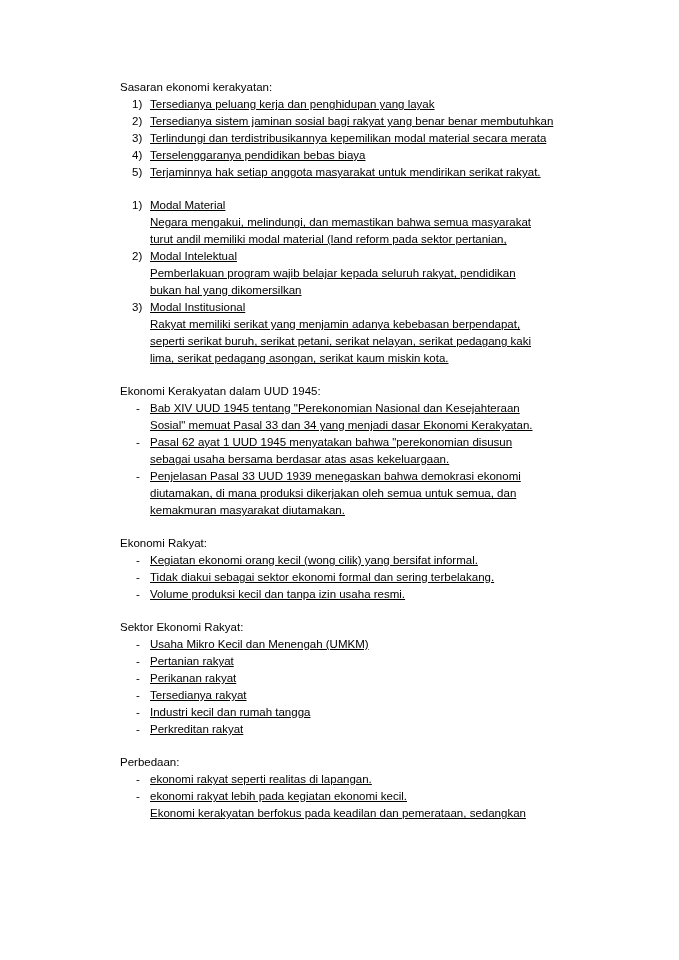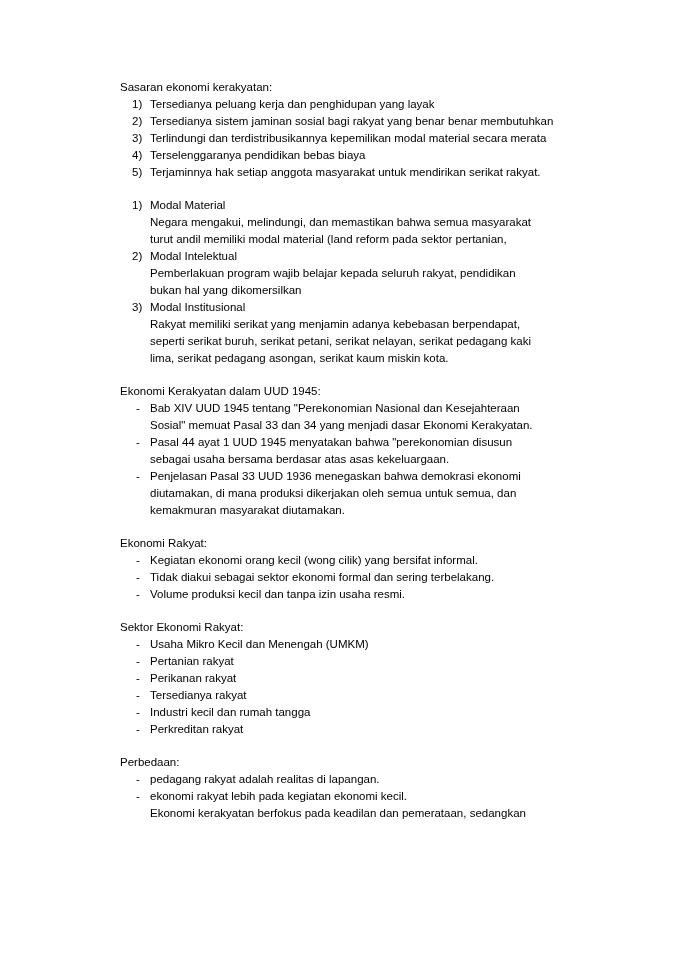--- a/index.html
+++ b/index.html
@@ -40,20 +40,21 @@
     margin-left: 12px;
     white-space: pre;
   }
   .list-dash .marker {
     width: 14px;
     padding-left: 4px;
   }
   .item-text {
     flex: 1 1 auto;
     min-width: 0;
+    text-decoration: underline;
   }
   .item-line {
     white-space: nowrap;
   }
 </style>
 </head>
 <body>
 
 <div class="page">
   <div id="document-content">
@@ -127,28 +128,28 @@
           <div class="row">
             <span class="marker">-</span>
             <div class="item-text">
               <div class="item-line">Bab XIV UUD 1945 tentang "Perekonomian Nasional dan Kesejahteraan</div>
               <div class="item-line">Sosial" memuat Pasal 33 dan 34 yang menjadi dasar Ekonomi Kerakyatan.</div>
             </div>
           </div>
           <div class="row">
             <span class="marker">-</span>
             <div class="item-text">
-              <div class="item-line">Pasal 44 ayat 1 UUD 1945 menyatakan bahwa "perekonomian disusun</div>
+              <div class="item-line">Pasal 62 ayat 1 UUD 1945 menyatakan bahwa "perekonomian disusun</div>
               <div class="item-line">sebagai usaha bersama berdasar atas asas kekeluargaan.</div>
             </div>
           </div>
           <div class="row">
             <span class="marker">-</span>
             <div class="item-text">
-              <div class="item-line">Penjelasan Pasal 33 UUD 1936 menegaskan bahwa demokrasi ekonomi</div>
+              <div class="item-line">Penjelasan Pasal 33 UUD 1939 menegaskan bahwa demokrasi ekonomi</div>
               <div class="item-line">diutamakan, di mana produksi dikerjakan oleh semua untuk semua, dan</div>
               <div class="item-line">kemakmuran masyarakat diutamakan.</div>
             </div>
           </div>
         </div>
       </div>
       <div class="section">
         <div class="section-heading">Ekonomi Rakyat:</div>
         <div class="list list-dash">
           <div class="row">
@@ -211,21 +212,21 @@
             </div>
           </div>
         </div>
       </div>
       <div class="section">
         <div class="section-heading">Perbedaan:</div>
         <div class="list list-dash">
           <div class="row">
             <span class="marker">-</span>
             <div class="item-text">
-              <div class="item-line">pedagang rakyat adalah realitas di lapangan.</div>
+              <div class="item-line">ekonomi rakyat seperti realitas di lapangan.</div>
             </div>
           </div>
           <div class="row">
             <span class="marker">-</span>
             <div class="item-text">
               <div class="item-line">ekonomi rakyat lebih pada kegiatan ekonomi kecil.</div>
               <div class="item-line">Ekonomi kerakyatan berfokus pada keadilan dan pemerataan, sedangkan</div>
             </div>
           </div>
         </div>

